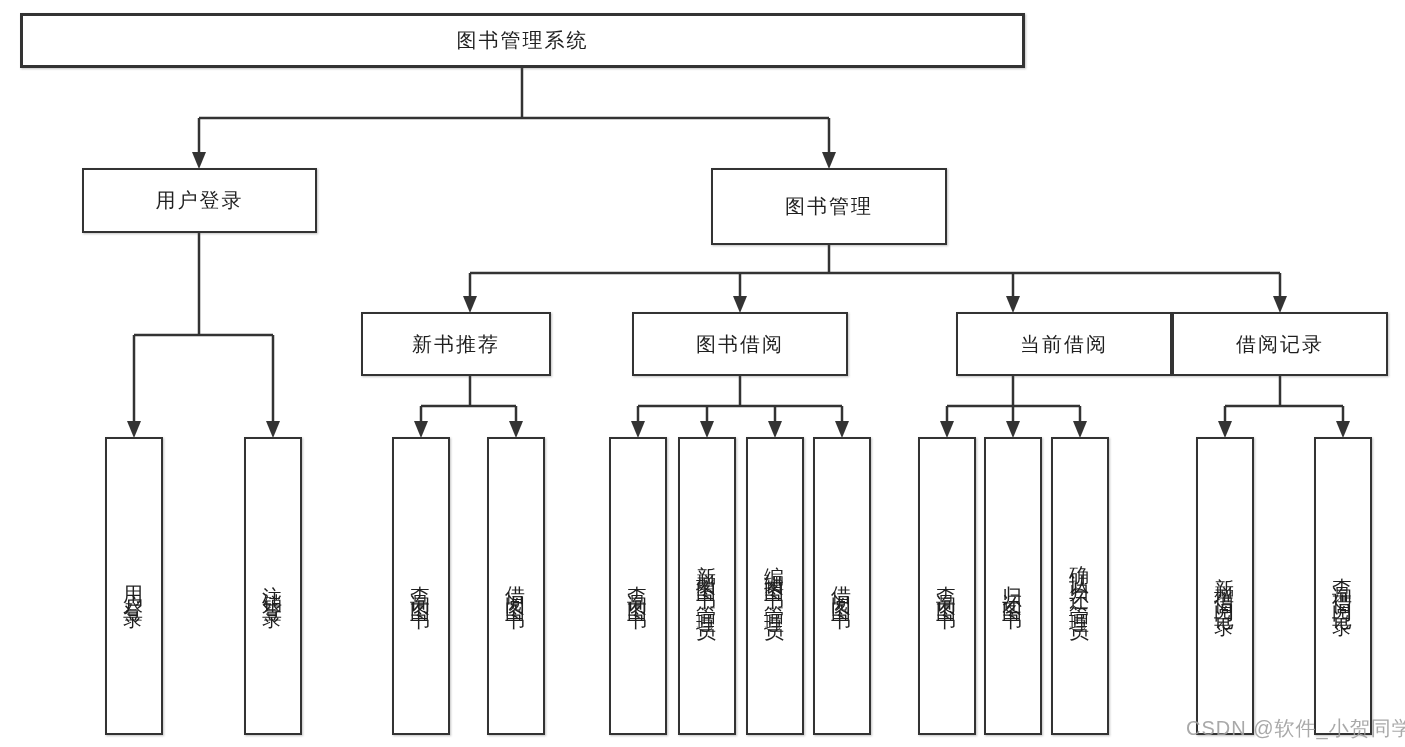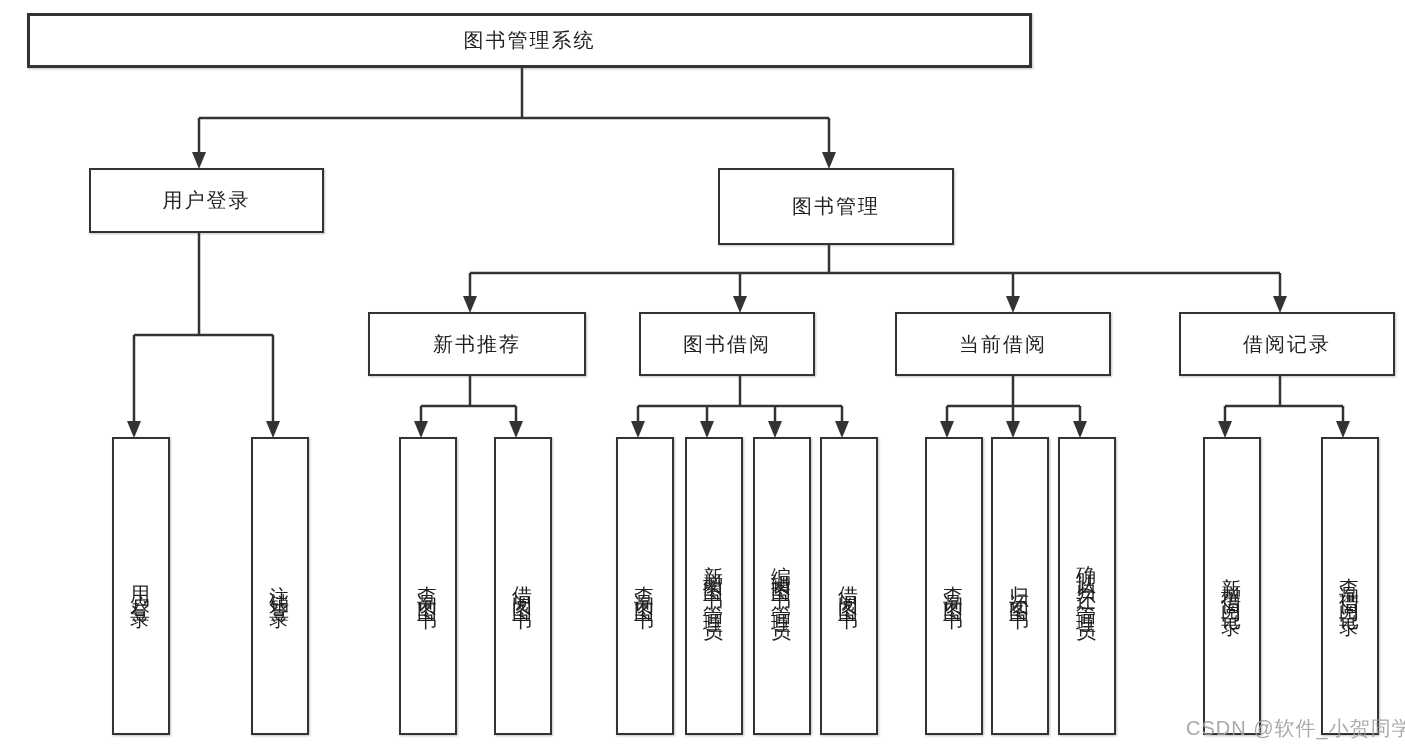--- a/index.html
+++ b/index.html
@@ -9,21 +9,20 @@
     color:#1a1a1a;
   }
   .stage{position:absolute;left:0;top:0;width:1405px;height:747px;}
   svg.wires{position:absolute;left:0;top:0;z-index:1;}
   .node{
     position:absolute;z-index:2;background:#ffffff;
     border:2px solid #333333;
     box-shadow:1px 1px 2px rgba(80,80,80,0.35);
     display:flex;align-items:center;justify-content:center;
     box-sizing:border-box;
-    margin-left:7px;
   }
   .node.lvl0{border-width:3px;}
   .node span{
     font-size:20px;letter-spacing:2px;color:#1f1f1f;white-space:nowrap;
   }
   .node.leaf span{
     writing-mode:vertical-rl;text-orientation:mixed;
     letter-spacing:8px;font-size:20px;white-space:normal;
   }
   .watermark{
@@ -110,27 +109,27 @@
     <span>图书管理系统</span>
   </div>
 
   <div class="node" style="left:82px;top:168px;width:235px;height:65px">
     <span>用户登录</span>
   </div>
   <div class="node" style="left:711px;top:168px;width:236px;height:77px">
     <span>图书管理</span>
   </div>
 
-  <div class="node" style="left:361px;top:312px;width:218px;height:64px">
+  <div class="node" style="left:361px;top:312px;width:190px;height:64px">
     <span>新书推荐</span>
   </div>
-  <div class="node" style="left:632px;top:312px;width:176px;height:64px">
+  <div class="node" style="left:632px;top:312px;width:216px;height:64px">
     <span>图书借阅</span>
   </div>
-  <div class="node" style="left:888px;top:312px;width:216px;height:64px">
+  <div class="node" style="left:956px;top:312px;width:216px;height:64px">
     <span>当前借阅</span>
   </div>
   <div class="node" style="left:1172px;top:312px;width:216px;height:64px">
     <span>借阅记录</span>
   </div>
 
   <div class="node leaf" style="left:105px;top:437px;width:58px;height:298px">
     <span>用户登录</span>
   </div>
   <div class="node leaf" style="left:244px;top:437px;width:58px;height:298px">

